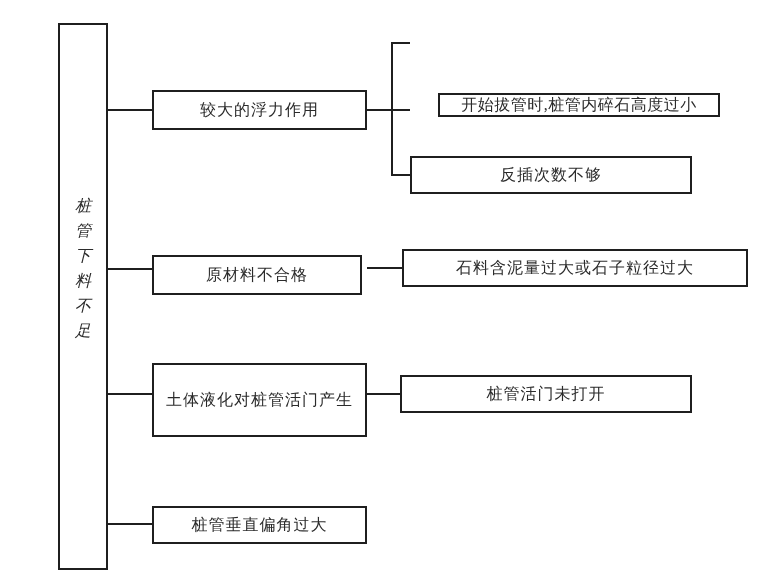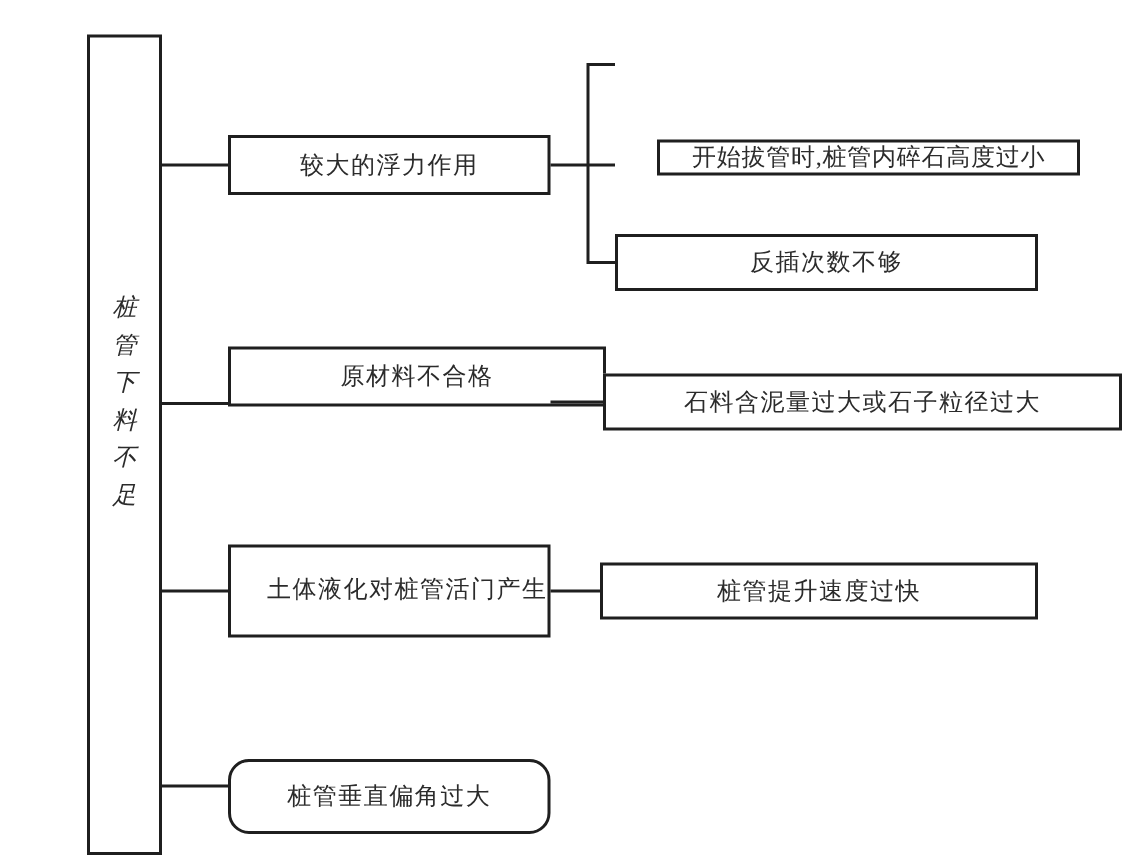--- a/index.html
+++ b/index.html
@@ -32,26 +32,26 @@
     position: absolute;
     left: 73px; top: 193px; width: 20px;
     font-size: 16px; line-height: 25px;
     color: #2b2b2b;
     text-align: center;
     word-break: break-all;
     letter-spacing: 0;
     font-style: italic;
   }
   .m1 { left: 152px; top: 90px;  width: 215px; height: 40px; }
-  .m2 { left: 152px; top: 231px; width: 252px; height: 40px; }
-  .m3 { left: 152px; top: 363px; width: 215px; height: 62px;
+  .m2 { left: 152px; top: 255px; width: 210px; height: 40px; }
+  .m3 { left: 152px; top: 363px; width: 215px; height: 74px;
         flex-direction: column; align-items: flex-start;
-        justify-content: center; padding-left: 24px; text-align: center;
+        justify-content: center; padding-left: 12px; text-align: center;
         line-height: 24px; }
-  .m4 { left: 152px; top: 506px; width: 215px; height: 50px; border-radius: 14px; }
+  .m4 { left: 152px; top: 506px; width: 215px; height: 38px; }
   .r1 { left: 410px; top: 24px;  width: 282px; height: 39px; }
   .r2 { left: 410px; top: 93px;  width: 282px; height: 24px; letter-spacing: 0.5px; margin-left: 28px; }
   .r3 { left: 410px; top: 156px; width: 282px; height: 38px; }
   .r4 { left: 402px; top: 249px; width: 346px; height: 38px; }
   .r5 { left: 400px; top: 375px; width: 292px; height: 38px; }
   .hline { position: absolute; height: 2px; background: #1f1f1f; }
   .vline { position: absolute; width: 2px;  background: #1f1f1f; }
   .a1 { left: 108px; top: 109px; width: 44px; }
   .a2 { left: 108px; top: 268px; width: 44px; }
   .a3 { left: 108px; top: 393px; width: 44px; }
@@ -87,21 +87,21 @@
   <div class="box r2">
     <span>开始拔管时,桩管内碎石高度过小</span>
   </div>
   <div class="box r3">
     <span>反插次数不够</span>
   </div>
   <div class="box r4">
     <span>石料含泥量过大或石子粒径过大</span>
   </div>
   <div class="box r5">
-    <span>桩管提升速度过快</span>
+    <span>桩管活门未打开</span>
   </div>
 
   <div class="hline a1"></div>
   <div class="hline a2"></div>
   <div class="hline a3"></div>
   <div class="hline a4"></div>
   <div class="hline b1"></div>
   <div class="vline b2"></div>
   <div class="hline b3"></div>
   <div class="hline b4"></div>

